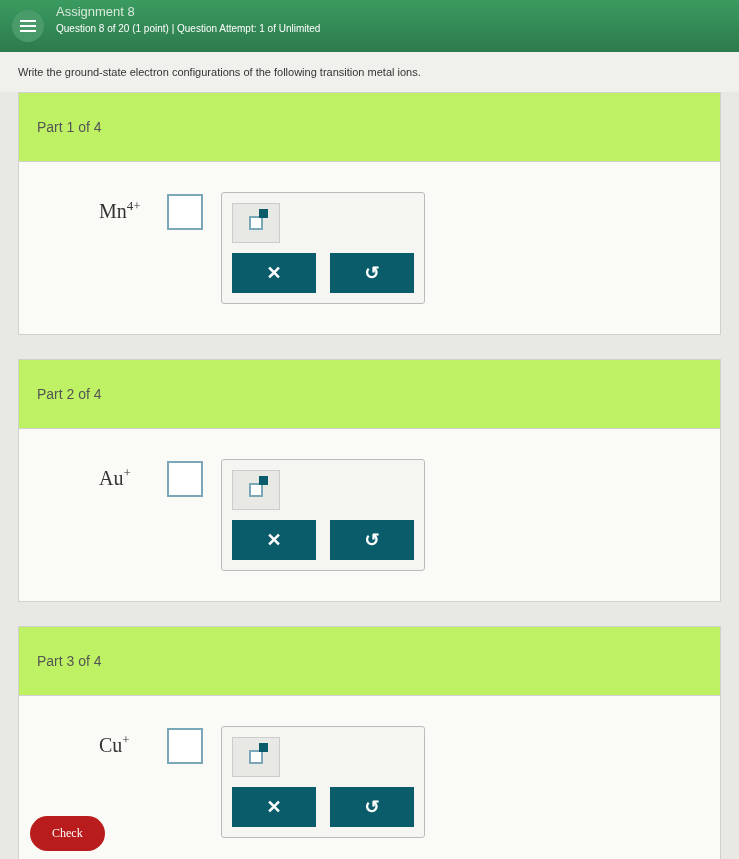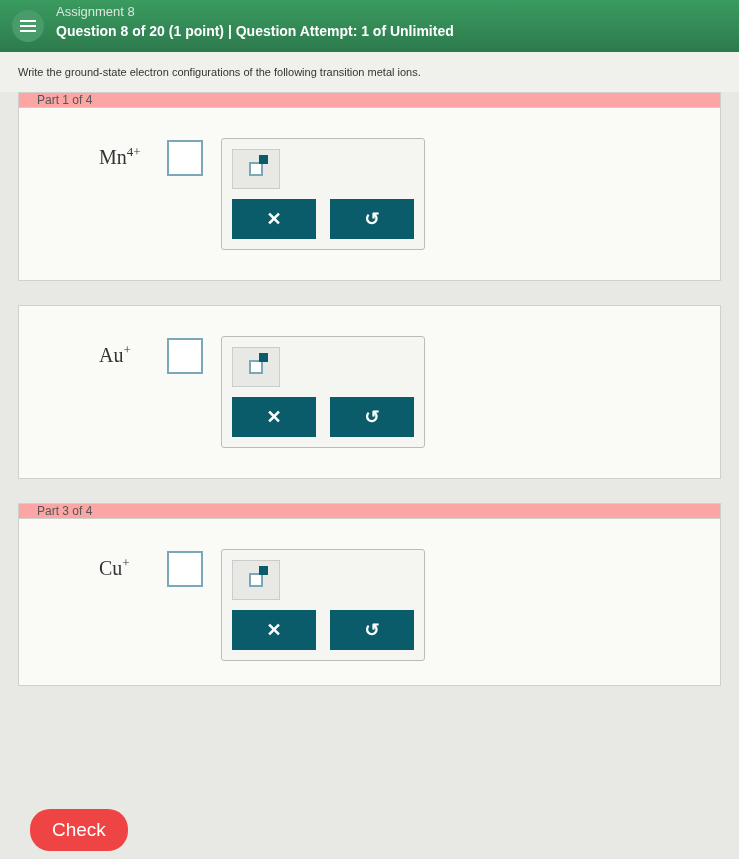--- a/index.html
+++ b/index.html
@@ -36,36 +36,36 @@
       gap: 3px;
     }
     .menu-icon span {
       width: 16px;
       height: 2px;
       background: white;
       display: block;
     }
     .header-text { flex: 1; }
     .assignment-title { font-size: 13px; color: #d8e8dc; margin-bottom: 4px; }
-    .question-info { font-size: 14px; font-weight: 700; }
+    .question-info { font-size: 10px; font-weight: 400; }
     .prompt {
       padding: 14px 18px;
       font-size: 11px;
       color: #333;
       background: #f0f0ec;
     }
     .part {
       margin: 0 18px 24px 18px;
       border: 1px solid #d0d0cc;
       background: #fafaf7;
     }
     .part-header {
-      background: #fca5a5;
-      padding: 0 18px;
-      font-size: 12px;
+      background: #bef264;
+      padding: 26px 18px;
+      font-size: 14px;
       color: #555;
       border-bottom: 1px solid #d0d0cc;
     }
     .part-body {
       padding: 30px 40px 30px 80px;
       display: flex;
       align-items: flex-start;
       gap: 18px;
     }
     .ion-label {
@@ -133,27 +133,28 @@
       align-items: center;
       justify-content: center;
       cursor: pointer;
       font-size: 18px;
       font-weight: bold;
     }
     .check-btn {
       position: absolute;
       left: 30px;
       bottom: 8px;
-      background: #ef4444;
+      background: #b91c1c;
       color: white;
       border: none;
       padding: 10px 22px;
       border-radius: 20px;
-      font-size: 19px;
-      cursor: pointer;
+      font-size: 12px;
+      cursor: pointer;
+      font-family: Liberation Serif, serif;
     }
     .container { position: relative; height: 859px; }
   </style>
 </head>
 <body>
 
 <div class="container">
   <div class="header">
     <div class="menu-btn">
       <div class="menu-icon">
@@ -190,20 +191,21 @@
           </button>
           <button class="action-btn">
             <span>↺</span>
           </button>
         </div>
       </div>
     </div>
   </div>
 
   <div class="part">
+    <div class="part-header">Part 2 of 4</div>
     <div class="part-body">
       <div class="ion-label">
         <span>Au</span><sup>+</sup>
       </div>
       <div class="answer-input"></div>
       <div class="toolbox">
         <div class="tool-row">
           <div class="superscript-btn">
             <div class="base-box"></div>
             <div class="sup-box"></div>

